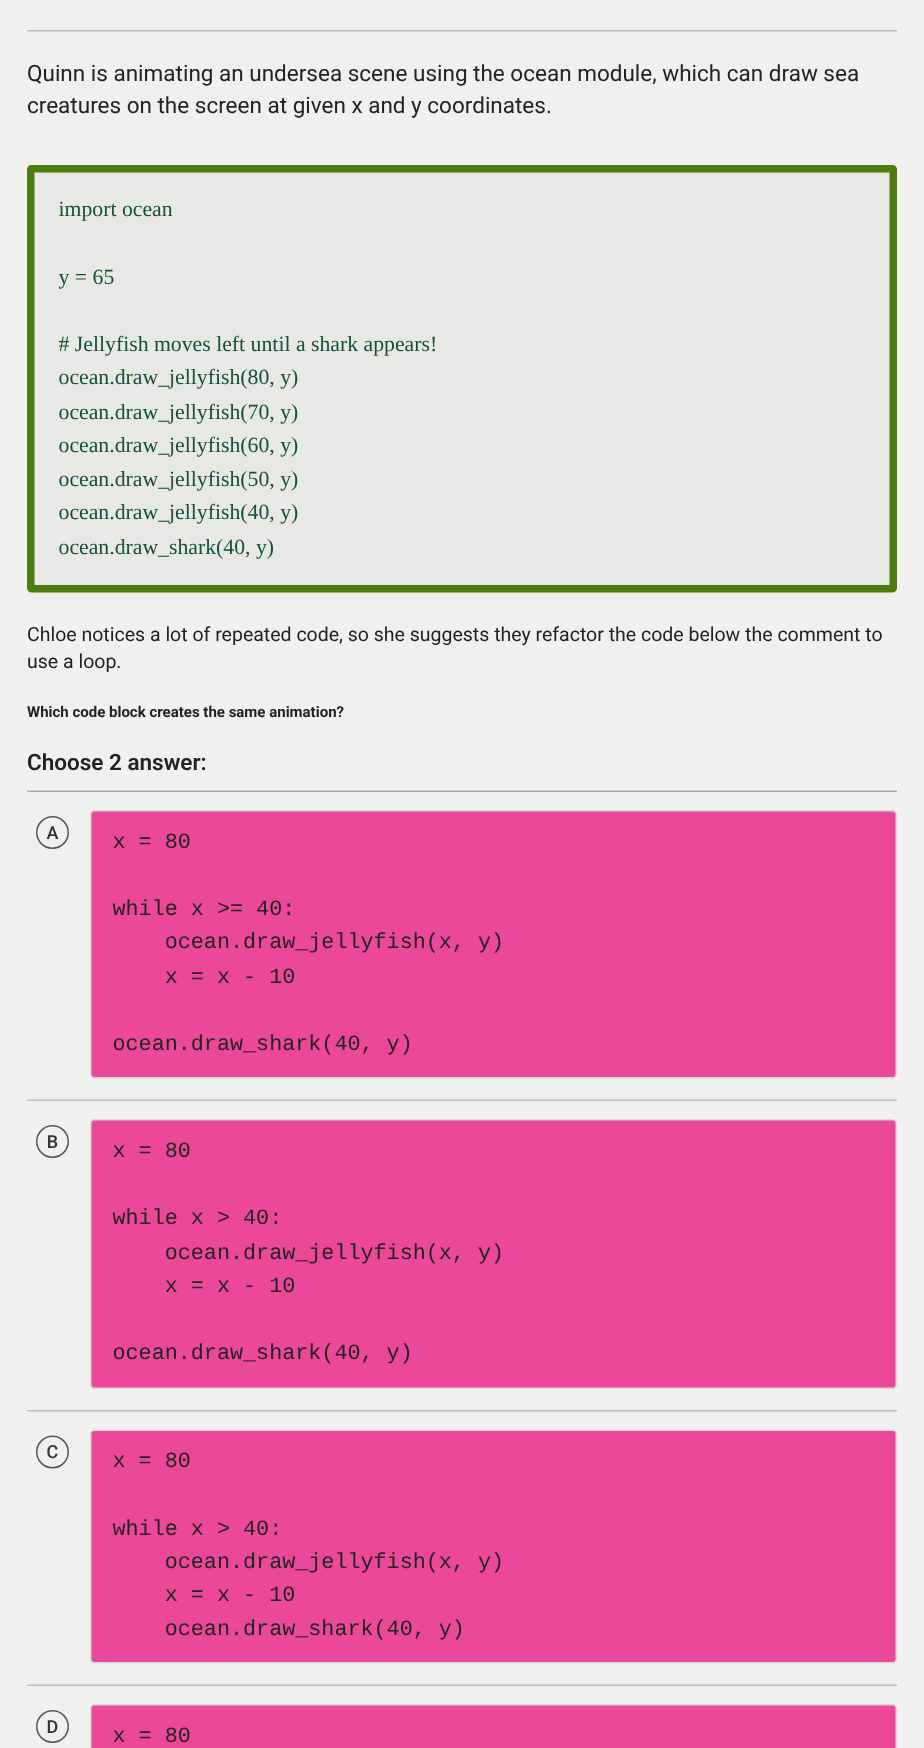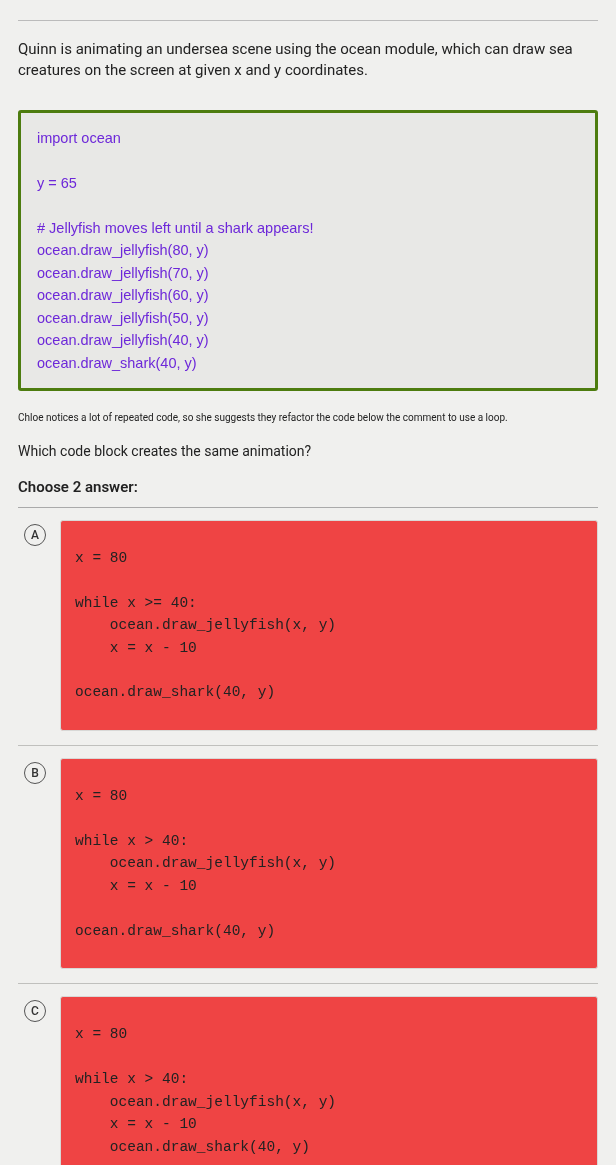--- a/index.html
+++ b/index.html
@@ -16,39 +16,39 @@
       line-height: 1.5;
     }
     .question-text {
       font-size: 15px;
       color: #222;
       margin-bottom: 29px;
       line-height: 1.4;
     }
     .code-block {
       background: #e8e8e6;
-      border: 3px solid #4d7c0f;
+      border: 5px solid #4d7c0f;
       border-radius: 3px;
       padding: 14px 16px;
       margin-bottom: 20px;
-      font-family: Liberation Sans, sans-serif;
+      font-family: Liberation Serif, serif;
       font-size: 14.5px;
       line-height: 1.55;
       white-space: pre;
-      color: #6d28d9;
+      color: #14532d;
     }
     .followup {
-      font-size: 10px;
+      font-size: 13px;
       color: #222;
       margin-bottom: 16px;
       line-height: 1.4;
     }
     .question-prompt {
-      font-size: 14px;
-      font-weight: 400;
+      font-size: 10px;
+      font-weight: 700;
       color: #222;
       margin-bottom: 14px;
     }
     .choose-label {
       font-size: 15px;
       font-weight: 600;
       color: #222;
       margin-bottom: 8px;
     }
     .divider {
@@ -75,24 +75,24 @@
       border-radius: 50%;
       display: flex;
       align-items: center;
       justify-content: center;
       font-size: 12px;
       font-weight: 500;
       color: #333;
       margin-top: 4px;
     }
     .choice-code {
-      background: #ef4444;
+      background: #ec4899;
       border: 1px solid #d8d8d6;
       border-radius: 3px;
-      padding: 26px 14px;
+      padding: 10px 14px;
       font-family: "Courier New", Courier, monospace;
       font-size: 14.5px;
       line-height: 1.55;
       white-space: pre;
       color: #222;
       flex: 1;
     }
     .top-divider {
       border: none;
       border-top: 1px solid #bbb;

